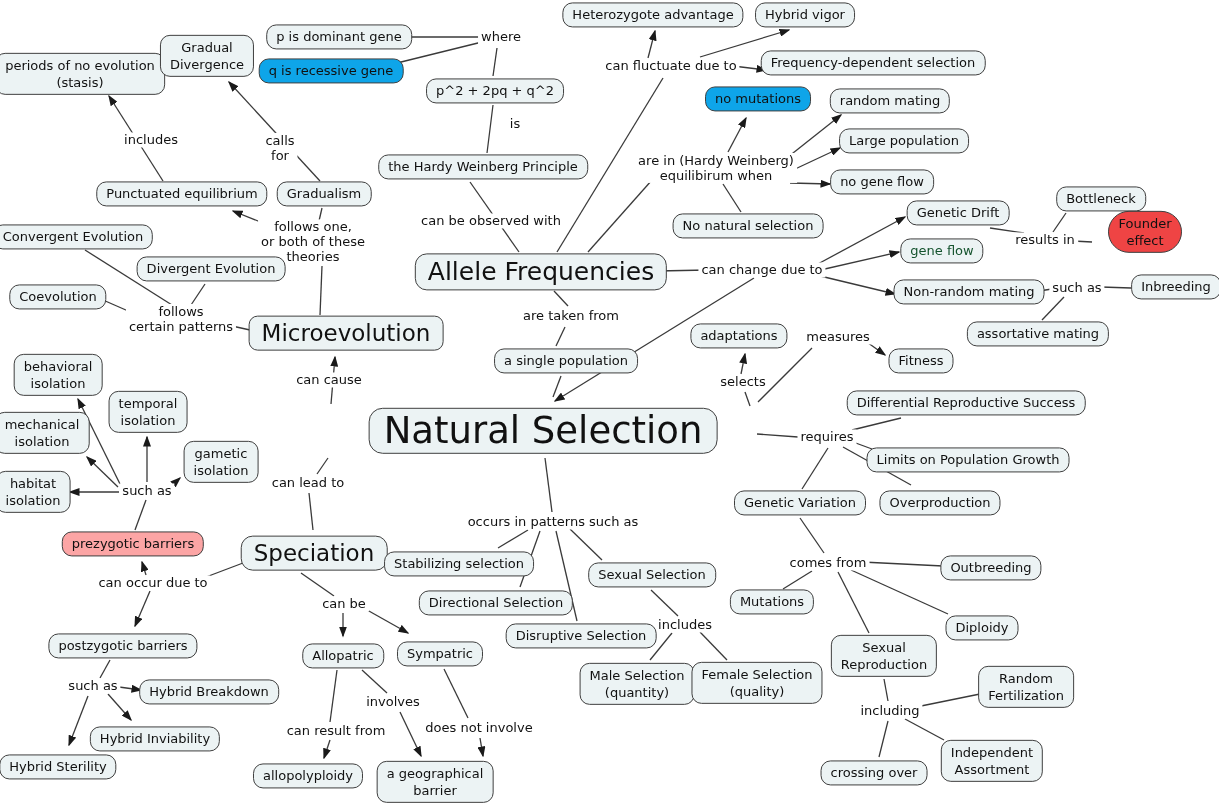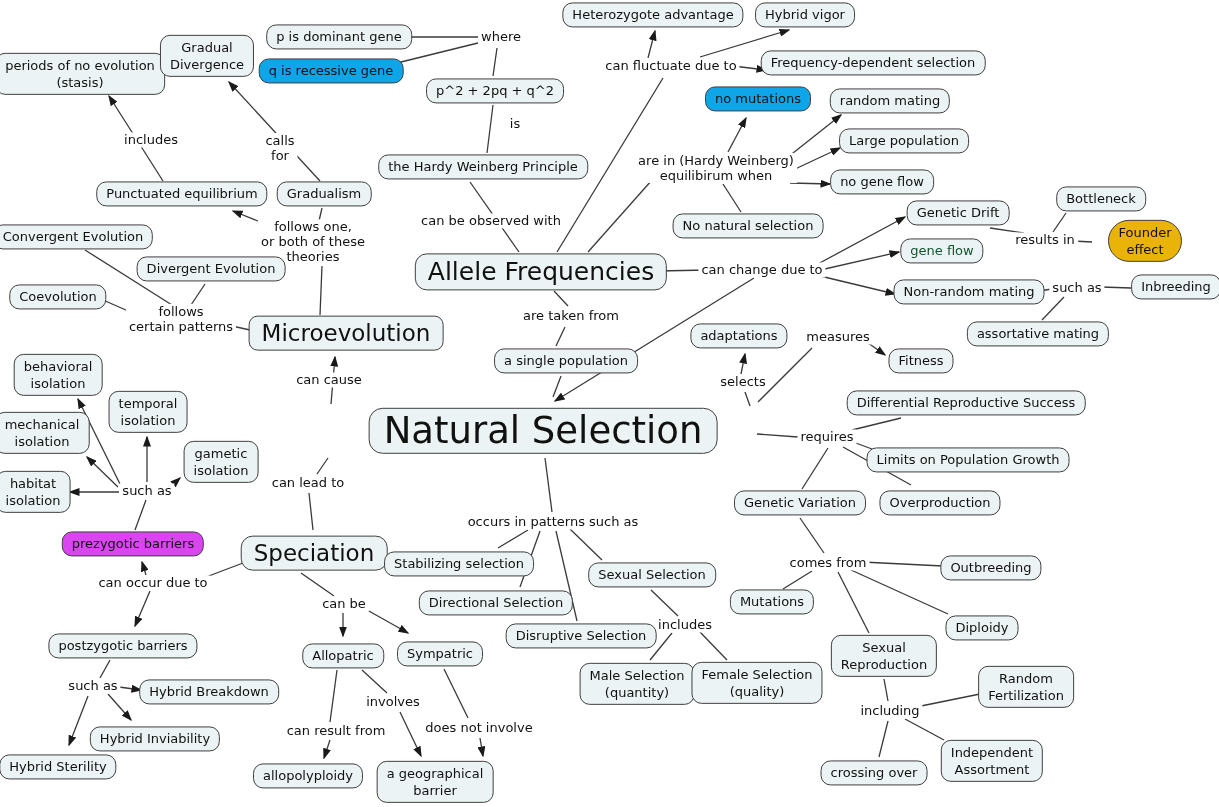--- a/index.html
+++ b/index.html
@@ -190,21 +190,21 @@
       <div class="node size-s" style="left: 483px; top: 167px; background: rgb(236, 243, 244); border-color: rgb(63, 63, 63); color: rgb(17, 17, 17);">the Hardy Weinberg Principle</div>
       <div class="node size-s" style="left: 758px; top: 99px; background: #0ea5e9; border-color: rgb(63, 63, 63); color: rgb(17, 17, 17);">no mutations</div>
       <div class="node size-s" style="left: 890px; top: 101px; background: rgb(236, 243, 244); border-color: rgb(63, 63, 63); color: rgb(17, 17, 17);">random mating</div>
       <div class="node size-s" style="left: 904px; top: 141px; background: rgb(236, 243, 244); border-color: rgb(63, 63, 63); color: rgb(17, 17, 17);">Large population</div>
       <div class="node size-s" style="left: 882px; top: 182px; background: rgb(236, 243, 244); border-color: rgb(63, 63, 63); color: rgb(17, 17, 17);">no gene flow</div>
       <div class="node size-s" style="left: 182px; top: 194px; background: rgb(236, 243, 244); border-color: rgb(63, 63, 63); color: rgb(17, 17, 17);">Punctuated equilibrium</div>
       <div class="node size-s" style="left: 324px; top: 194px; background: rgb(236, 243, 244); border-color: rgb(63, 63, 63); color: rgb(17, 17, 17);">Gradualism</div>
       <div class="node size-s" style="left: 748px; top: 226px; background: rgb(236, 243, 244); border-color: rgb(63, 63, 63); color: rgb(17, 17, 17);">No natural selection</div>
       <div class="node size-s" style="left: 958px; top: 213px; background: rgb(236, 243, 244); border-color: rgb(63, 63, 63); color: rgb(17, 17, 17);">Genetic Drift</div>
       <div class="node size-s" style="left: 1101px; top: 199px; background: rgb(236, 243, 244); border-color: rgb(63, 63, 63); color: rgb(17, 17, 17);">Bottleneck</div>
-      <div class="node size-s" style="left: 1145px; top: 241px; background: #eab308; border-color: rgb(63, 63, 63); color: rgb(17, 17, 17); border-radius: 21px;">Founder effect</div>
+      <div class="node size-s" style="left: 1145px; top: 232px; background: #ef4444; border-color: rgb(63, 63, 63); color: rgb(17, 17, 17); border-radius: 21px;">Founder effect</div>
       <div class="node size-s" style="left: 942px; top: 251px; background: rgb(236, 243, 244); border-color: rgb(63, 63, 63); color: #14532d;">gene flow</div>
       <div class="node size-s" style="left: 969px; top: 292px; background: rgb(236, 243, 244); border-color: rgb(63, 63, 63); color: rgb(17, 17, 17);">Non-random mating</div>
       <div class="node size-s" style="left: 1176px; top: 287px; background: rgb(236, 243, 244); border-color: rgb(63, 63, 63); color: rgb(17, 17, 17);">Inbreeding</div>
       <div class="node size-s" style="left: 1038px; top: 334px; background: rgb(236, 243, 244); border-color: rgb(63, 63, 63); color: rgb(17, 17, 17);">assortative mating</div>
       <div class="node size-s" style="left: 73px; top: 237px; background: rgb(236, 243, 244); border-color: rgb(63, 63, 63); color: rgb(17, 17, 17);">Convergent Evolution</div>
       <div class="node size-s" style="left: 211px; top: 269px; background: rgb(236, 243, 244); border-color: rgb(63, 63, 63); color: rgb(17, 17, 17);">Divergent Evolution</div>
       <div class="node size-s" style="left: 58px; top: 297px; background: rgb(236, 243, 244); border-color: rgb(63, 63, 63); color: rgb(17, 17, 17);">Coevolution</div>
       <div class="node size-l" style="left: 541px; top: 272px; background: rgb(236, 243, 244); border-color: rgb(63, 63, 63); color: rgb(17, 17, 17);">Allele Frequencies</div>
       <div class="node size-s" style="left: 566px; top: 361px; background: rgb(236, 243, 244); border-color: rgb(63, 63, 63); color: rgb(17, 17, 17);">a single population</div>
       <div class="node size-s" style="left: 739px; top: 336px; background: rgb(236, 243, 244); border-color: rgb(63, 63, 63); color: rgb(17, 17, 17);">adaptations</div>
@@ -218,21 +218,21 @@
 isolation</div>
       <div class="node size-s" style="left: 221px; top: 462px; background: rgb(236, 243, 244); border-color: rgb(63, 63, 63); color: rgb(17, 17, 17);">gametic
 isolation</div>
       <div class="node size-s" style="left: 33px; top: 492px; background: rgb(236, 243, 244); border-color: rgb(63, 63, 63); color: rgb(17, 17, 17);">habitat
 isolation</div>
       <div class="node size-xl" style="left: 543px; top: 431px; background: rgb(236, 243, 244); border-color: rgb(63, 63, 63); color: rgb(17, 17, 17);">Natural Selection</div>
       <div class="node size-s" style="left: 966px; top: 403px; background: rgb(236, 243, 244); border-color: rgb(63, 63, 63); color: rgb(17, 17, 17);">Differential Reproductive Success</div>
       <div class="node size-s" style="left: 968px; top: 460px; background: rgb(236, 243, 244); border-color: rgb(63, 63, 63); color: rgb(17, 17, 17);">Limits on Population Growth</div>
       <div class="node size-s" style="left: 800px; top: 503px; background: rgb(236, 243, 244); border-color: rgb(63, 63, 63); color: rgb(17, 17, 17);">Genetic Variation</div>
       <div class="node size-s" style="left: 940px; top: 503px; background: rgb(236, 243, 244); border-color: rgb(63, 63, 63); color: rgb(17, 17, 17);">Overproduction</div>
-      <div class="node size-s" style="left: 133px; top: 544px; background: #d946ef; border-color: rgb(63, 63, 63); color: rgb(17, 17, 17);">prezygotic barriers</div>
+      <div class="node size-s" style="left: 133px; top: 544px; background: #fca5a5; border-color: rgb(63, 63, 63); color: rgb(17, 17, 17);">prezygotic barriers</div>
       <div class="node size-m" style="left: 314px; top: 553px; background: rgb(236, 243, 244); border-color: rgb(63, 63, 63); color: rgb(17, 17, 17);">Speciation</div>
       <div class="node size-s" style="left: 459px; top: 564px; background: rgb(236, 243, 244); border-color: rgb(63, 63, 63); color: rgb(17, 17, 17);">Stabilizing selection</div>
       <div class="node size-s" style="left: 496px; top: 603px; background: rgb(236, 243, 244); border-color: rgb(63, 63, 63); color: rgb(17, 17, 17);">Directional Selection</div>
       <div class="node size-s" style="left: 581px; top: 636px; background: rgb(236, 243, 244); border-color: rgb(63, 63, 63); color: rgb(17, 17, 17);">Disruptive Selection</div>
       <div class="node size-s" style="left: 652px; top: 575px; background: rgb(236, 243, 244); border-color: rgb(63, 63, 63); color: rgb(17, 17, 17);">Sexual Selection</div>
       <div class="node size-s" style="left: 991px; top: 568px; background: rgb(236, 243, 244); border-color: rgb(63, 63, 63); color: rgb(17, 17, 17);">Outbreeding</div>
       <div class="node size-s" style="left: 772px; top: 602px; background: rgb(236, 243, 244); border-color: rgb(63, 63, 63); color: rgb(17, 17, 17);">Mutations</div>
       <div class="node size-s" style="left: 982px; top: 628px; background: rgb(236, 243, 244); border-color: rgb(63, 63, 63); color: rgb(17, 17, 17);">Diploidy</div>
       <div class="node size-s" style="left: 884px; top: 656px; background: rgb(236, 243, 244); border-color: rgb(63, 63, 63); color: rgb(17, 17, 17);">Sexual
 Reproduction</div>

